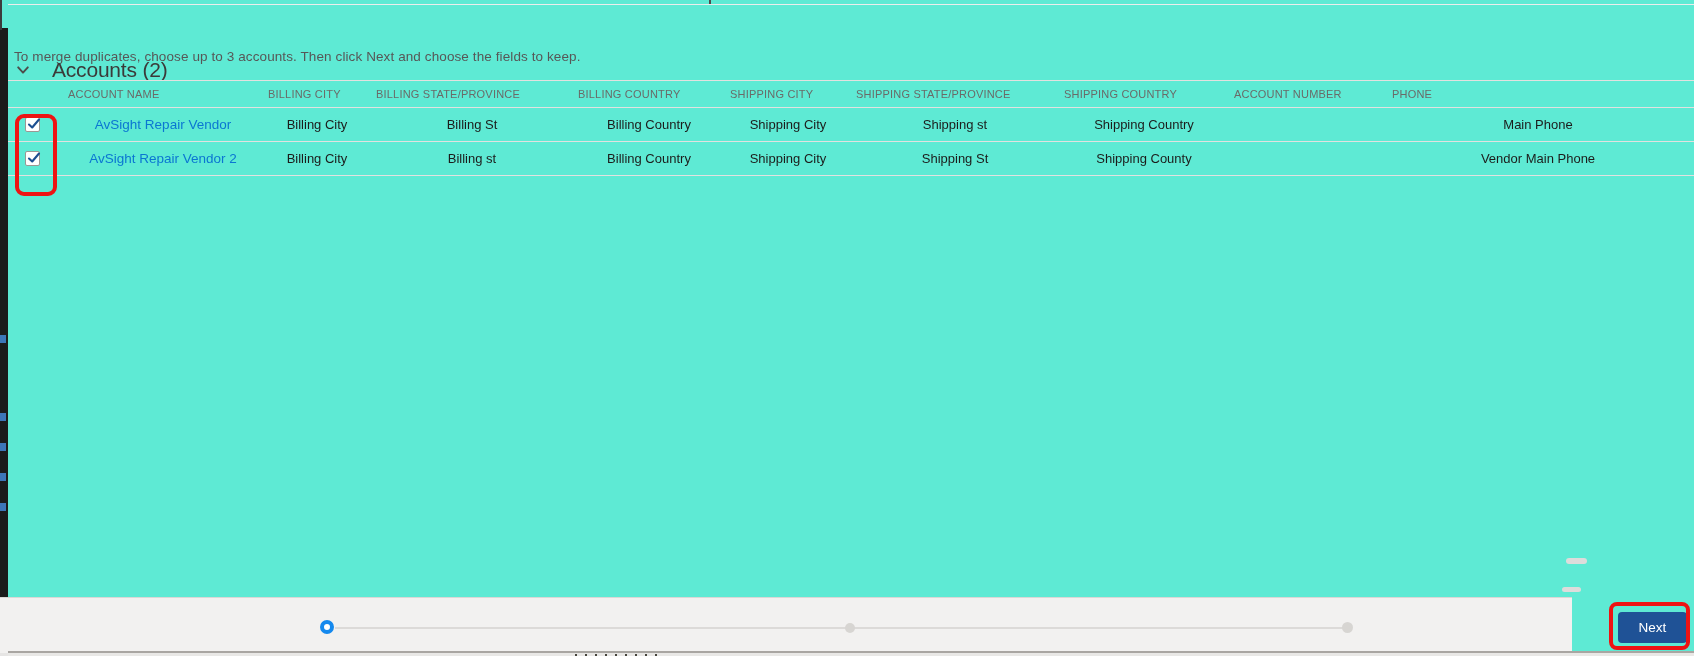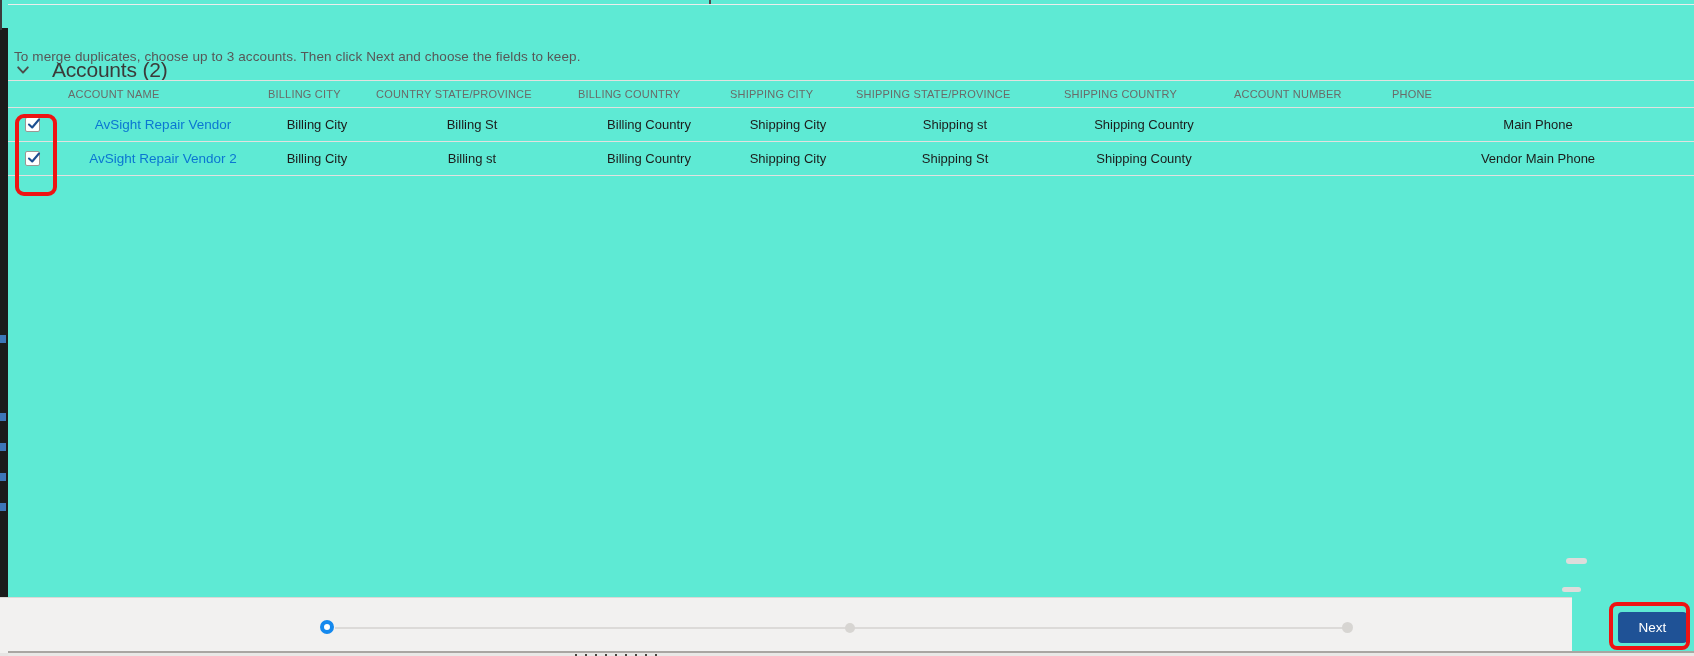--- a/index.html
+++ b/index.html
@@ -106,21 +106,21 @@
         <col style="width:208px">
         <col style="width:170px">
       <col style="width:158px">
         <col style="width:302px">
     </colgroup>
     <thead>
       <tr>
         <th class="cb-cell"></th>
         <th>ACCOUNT NAME</th>
         <th>BILLING CITY</th>
-        <th>COUNTRY STATE/PROVINCE</th>
+        <th>BILLING STATE/PROVINCE</th>
         <th>BILLING COUNTRY</th>
         <th>SHIPPING CITY</th>
         <th>SHIPPING STATE/PROVINCE</th>
         <th>SHIPPING COUNTRY</th>
         <th>ACCOUNT NUMBER</th>
         <th>PHONE</th>
       </tr>
     </thead>
     <tbody>
       <tr>

